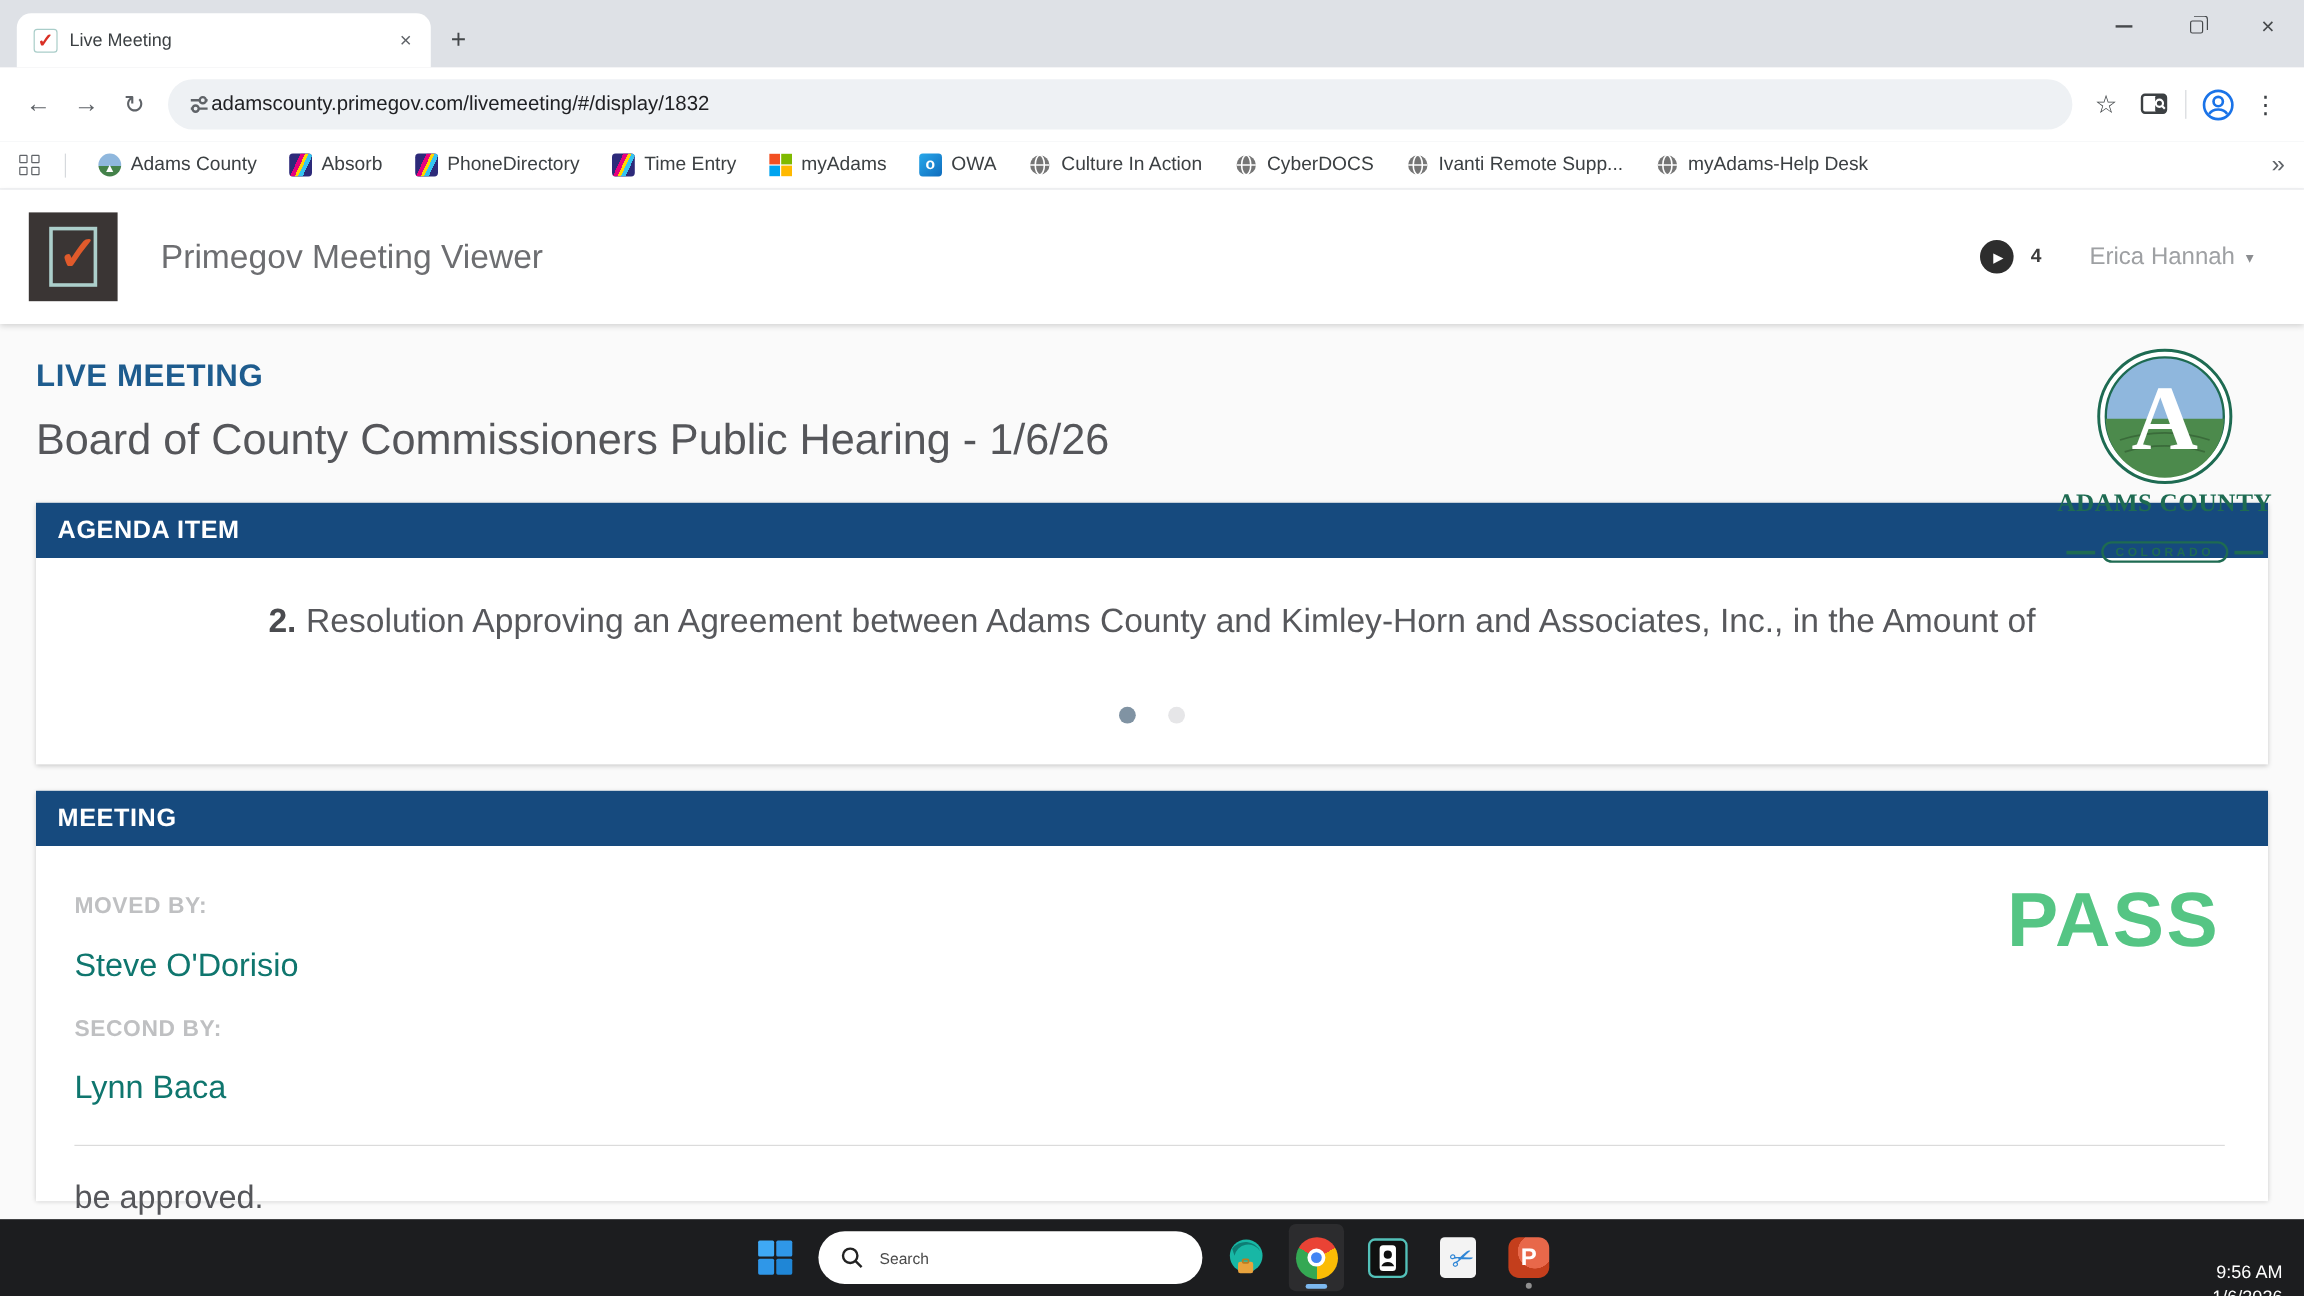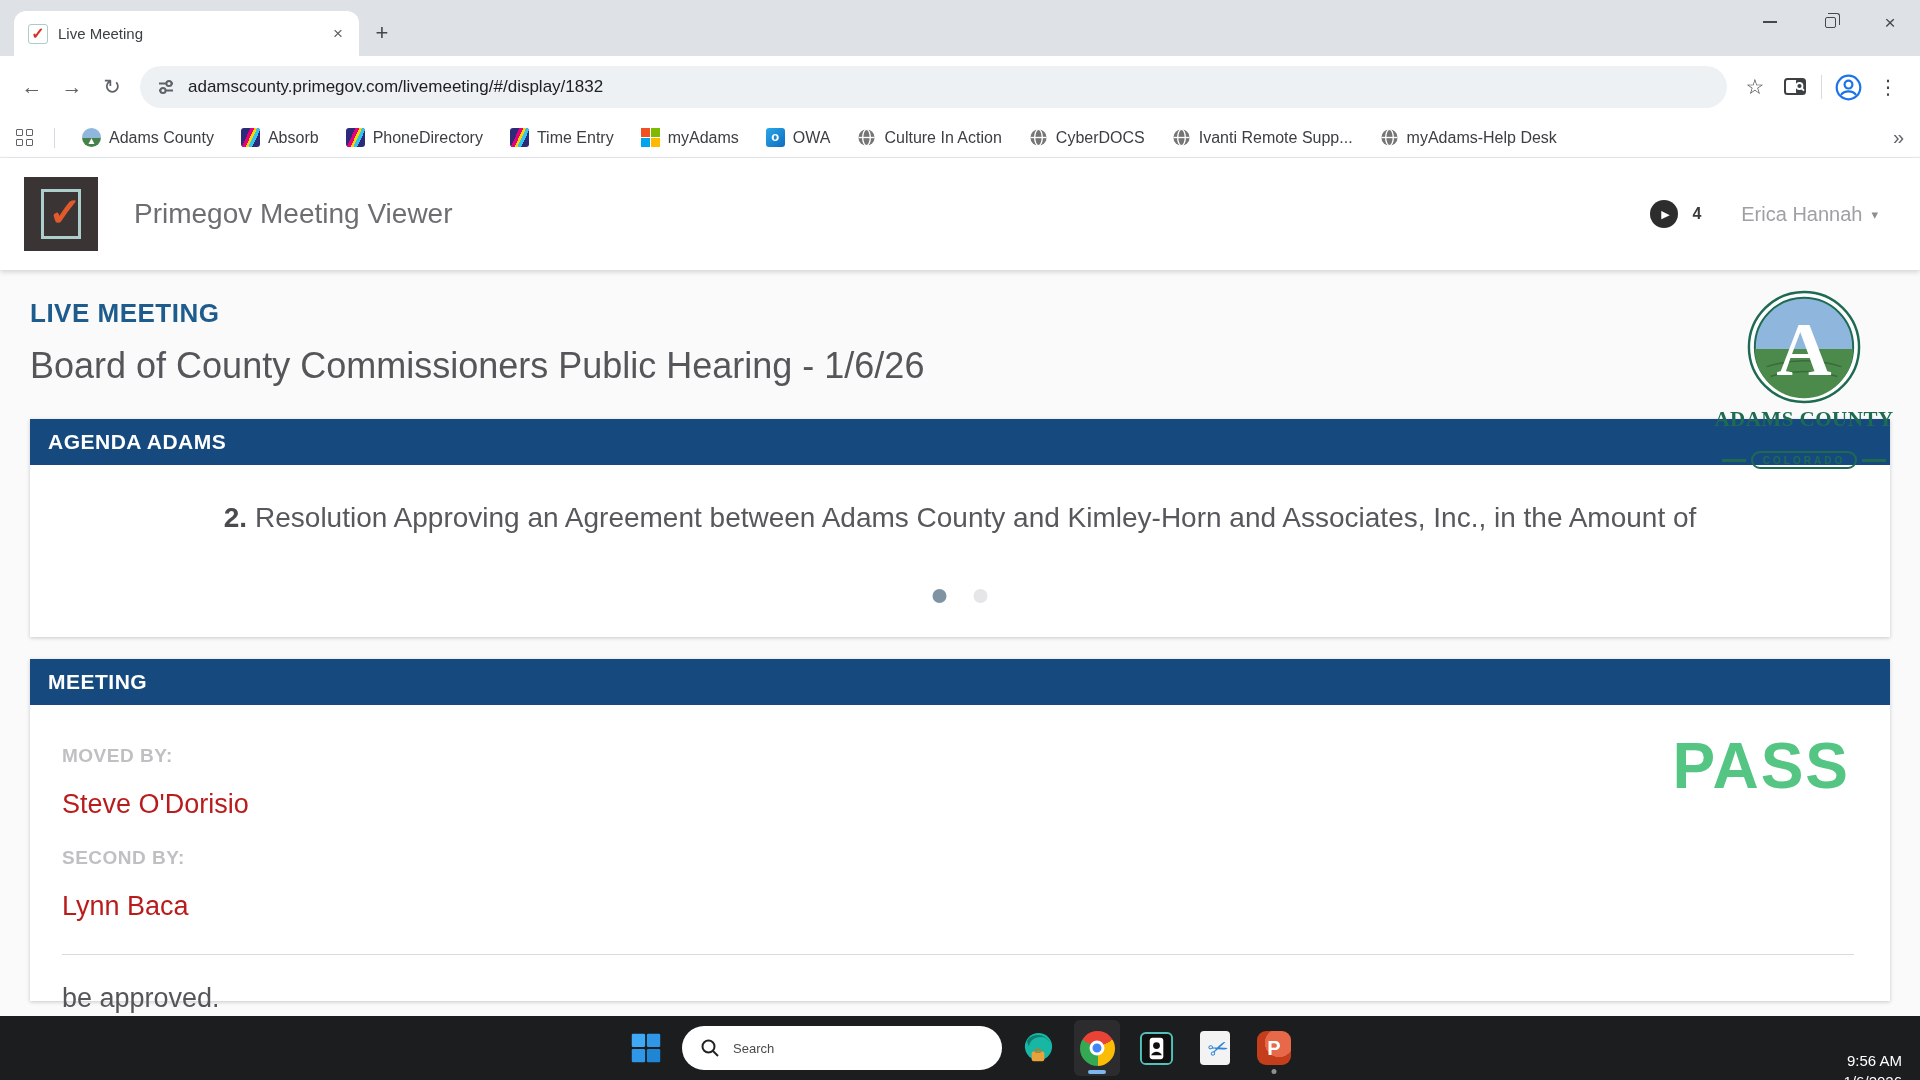--- a/index.html
+++ b/index.html
@@ -17,21 +17,21 @@
   .win-controls { margin-left:auto; align-self:flex-start; display:flex; height:44px; }
   .win-btn { width:60px; height:44px; display:flex; align-items:center; justify-content:center; color:#46494c; }
   .ic-min { width:14px; height:2px; background:#46494c; display:block; }
   .ic-restore { width:11px; height:11px; border:1.6px solid #46494c; border-radius:2px; position:relative; display:block; }
   .ic-restore::before { content:""; position:absolute; left:2px; bottom:2px; width:11px; height:11px; border-top:1.6px solid #46494c; border-right:1.6px solid #46494c; border-radius:0 3px 0 0; }
   .ic-close { font-size:19px; line-height:1; }
 
   
   .toolbar { height:62px; background:#fff; display:flex; align-items:center; padding:0 12px; }
   .nav-btn { width:40px; height:40px; display:flex; align-items:center; justify-content:center; font-size:21px; color:#5f6368; border-radius:50%; }
-  .urlbar { flex:1; height:42px; background:#eef1f4; border-radius:21px; display:flex; align-items:center; gap:12px; padding:0 16px; margin:0 8px; }
+  .urlbar { flex:1; height:42px; background:#eef1f4; border-radius:21px; display:flex; align-items:center; gap:0; padding:0 16px; margin:0 8px; }
   .url-text { font-size:17px; color:#202124; white-space:nowrap; }
   .tool-ic { width:40px; height:40px; display:flex; align-items:center; justify-content:center; color:#44474a; }
   .star { font-size:21px; color:#3c4043; }
   .vdiv { width:1px; height:24px; background:#d6d9dd; margin:0 6px; }
   .kebab { font-size:20px; color:#3c4043; letter-spacing:0; }
 
   
   .bookmarks { height:40px; background:#fff; display:flex; align-items:center; padding:0 16px; gap:27px; border-bottom:1px solid #e9ebee; }
   .apps-grid { display:grid; grid-template-columns:7px 7px; grid-gap:3px; margin-right:-6px; }
   .apps-grid i { width:7px; height:7px; border:1.8px solid #5f6368; border-radius:1px; display:block; }
@@ -86,21 +86,21 @@
   .agenda-num { font-weight:700; color:#4a4b4f; margin-right:8px; }
   .dots { position:absolute; left:50%; bottom:34px; transform:translateX(-50%); display:flex; gap:27px; }
   .dot { width:14px; height:14px; border-radius:50%; }
   .dot.active { background:#8093a3; }
   .dot.idle { background:#e6e6e8; }
 
   .motion-card { margin-top:22px; }
   .motion-body { position:relative; height:296px; padding:40px 36px 0 32px; }
   .m-row { display:flex; align-items:baseline; gap:22px; margin-bottom:27px;flex-direction:column; }
   .m-label { font-size:19px; font-weight:700; color:#bfc0c2; letter-spacing:.5px; }
-  .m-name { font-size:27px; color:#b91c1c; }
+  .m-name { font-size:27px; color:#0f766e; }
   .pass { position:absolute; top:24px; right:40px; font-size:64px; font-weight:600; color:#55c584; letter-spacing:2px; }
   .m-divider { height:1px; background:#dbdbdb; margin-top:32px; }
   .m-cont { margin-top:28px; font-size:27px; color:#55565a; }
 
   
   .taskbar { height:64px; background:#1c1d1f; display:flex; align-items:center; justify-content:center; gap:13px; position:relative; z-index:10; }
   .tb-item { width:46px; height:56px; display:flex; align-items:center; justify-content:center; position:relative; border-radius:6px; }
   .search-pill { width:320px; height:44px; background:#fff; border-radius:22px; display:flex; align-items:center; gap:13px; padding-left:18px; }
   .search-text { font-size:13px; color:#4a4a4a; }
   .tb-chrome { width:35px; height:35px; border-radius:50%; background:conic-gradient(from -60deg,#ea4335 0 120deg,#fbbc05 0 240deg,#34a853 0 360deg); position:relative; }
@@ -276,21 +276,21 @@
         </svg>
         <div class="emblem-name">ADAMS COUNTY</div>
         <div class="emblem-row">
           <span class="bar"></span>
           <span class="emblem-state">COLORADO</span>
           <span class="bar"></span>
         </div>
       </div>
 
       <div class="card agenda-card">
-        <div class="card-head">AGENDA ADAMS</div>
+        <div class="card-head">AGENDA ITEM</div>
         <div class="agenda-body">
           <p class="agenda-text">
             <span class="agenda-num">2.</span><span>Resolution Approving an Agreement between Adams County and Kimley-Horn and Associates, Inc., in the Amount of</span>
           </p>
           <div class="dots">
             <span class="dot active"></span>
             <span class="dot idle"></span>
           </div>
         </div>
       </div>

